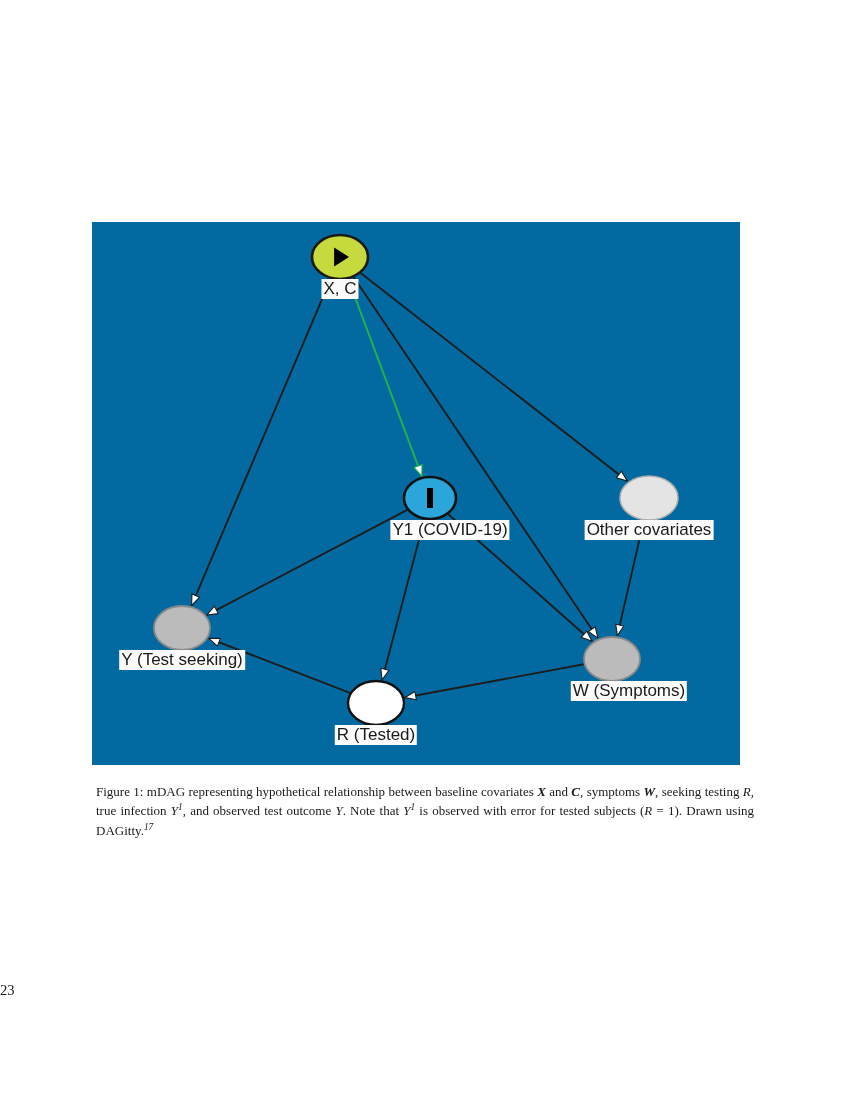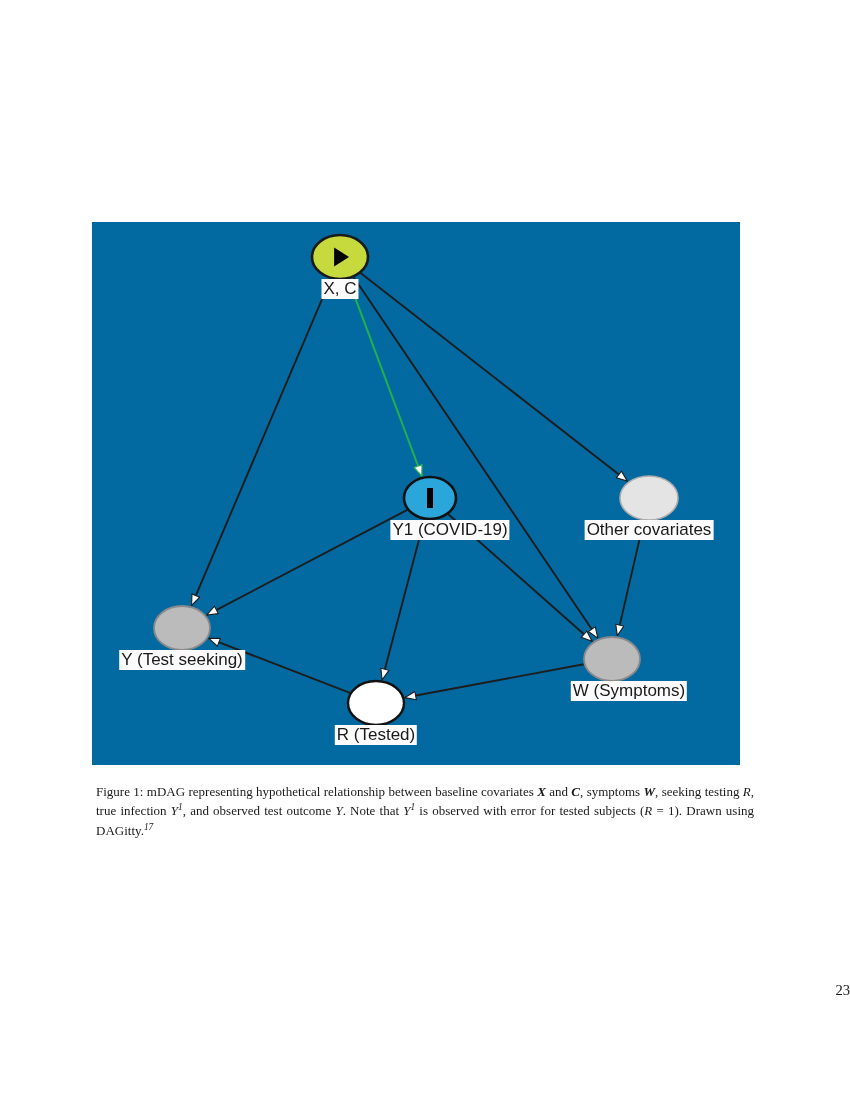--- a/index.html
+++ b/index.html
@@ -69,21 +69,21 @@
   #caption .mbf { font-weight: bold; font-style: italic; }
   #caption .mi  { font-style: italic; }
   #caption sup  { font-size: 0.72em; vertical-align: super; line-height: 0; }
 
   
   #page-number {
     position: absolute;
     left: 0;
     top: 982px;
     width: 850px;
-    text-align: right;
+    text-align: left;
     font-family: "Liberation Serif", serif;
     font-size: 14.6px;
     color: #1a1a1a;
   }
 </style>
 </head>
 <body>
 
 <div id="page">
 

